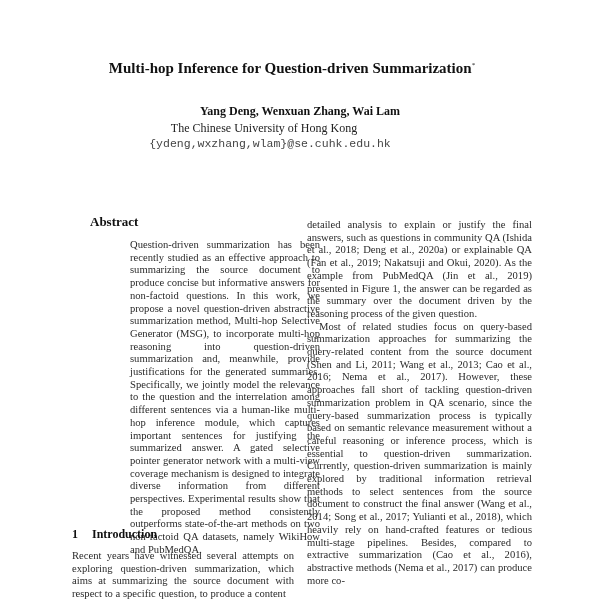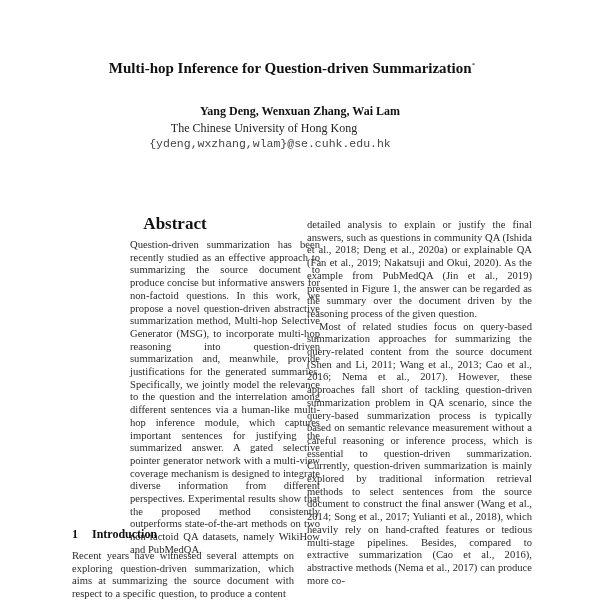--- a/index.html
+++ b/index.html
@@ -2,21 +2,21 @@
 <html><head>
 <meta charset="utf-8">
 <style>
   html,body{margin:0;padding:0;background:#fff;}
   body{width:600px;height:600px;overflow:hidden;position:relative;font-family:"Liberation Serif","DejaVu Serif",serif;color:#222;}
   .title{position:absolute;top:60px;left:0;width:584px;text-align:center;font-weight:bold;font-size:15px;color:#111;}
   .title sup{font-size:7px;font-weight:normal;}
   .authors{position:absolute;top:104px;left:0;width:600px;text-align:center;font-weight:bold;font-size:12px;color:#111;}
   .affil{position:absolute;top:121px;left:0;width:528px;text-align:center;font-size:12px;color:#222;}
   .email{position:absolute;top:137px;left:0;width:540px;text-align:center;font-family:"Liberation Mono","DejaVu Sans Mono",monospace;font-size:11.5px;color:#444;}
-  .abs-head{position:absolute;top:214px;left:90px;width:170px;text-align:center;font-weight:bold;font-size:17px;color:#111;}
+  .abs-head{position:absolute;top:214px;left:90px;width:170px;font-weight:bold;font-size:13px;color:#111;}
   .col{position:absolute;font-size:10.6px;line-height:12.7px;text-align:justify;color:#2a2a2a;}
   .col p{margin:0;}
   .abstract{top:239px;left:90px;width:190px;margin-left:40px;}
   .intro-head{position:absolute;top:527px;left:72px;font-weight:bold;font-size:12px;color:#111;}
   .intro-head .num{display:inline-block;width:20px;}
   .intro{top:550px;left:72px;width:222px;}
   .right{top:219px;left:307px;width:225px;}
   .indent{text-indent:12px;font-family:Liberation Serif, serif;}
 </style>
 </head>

